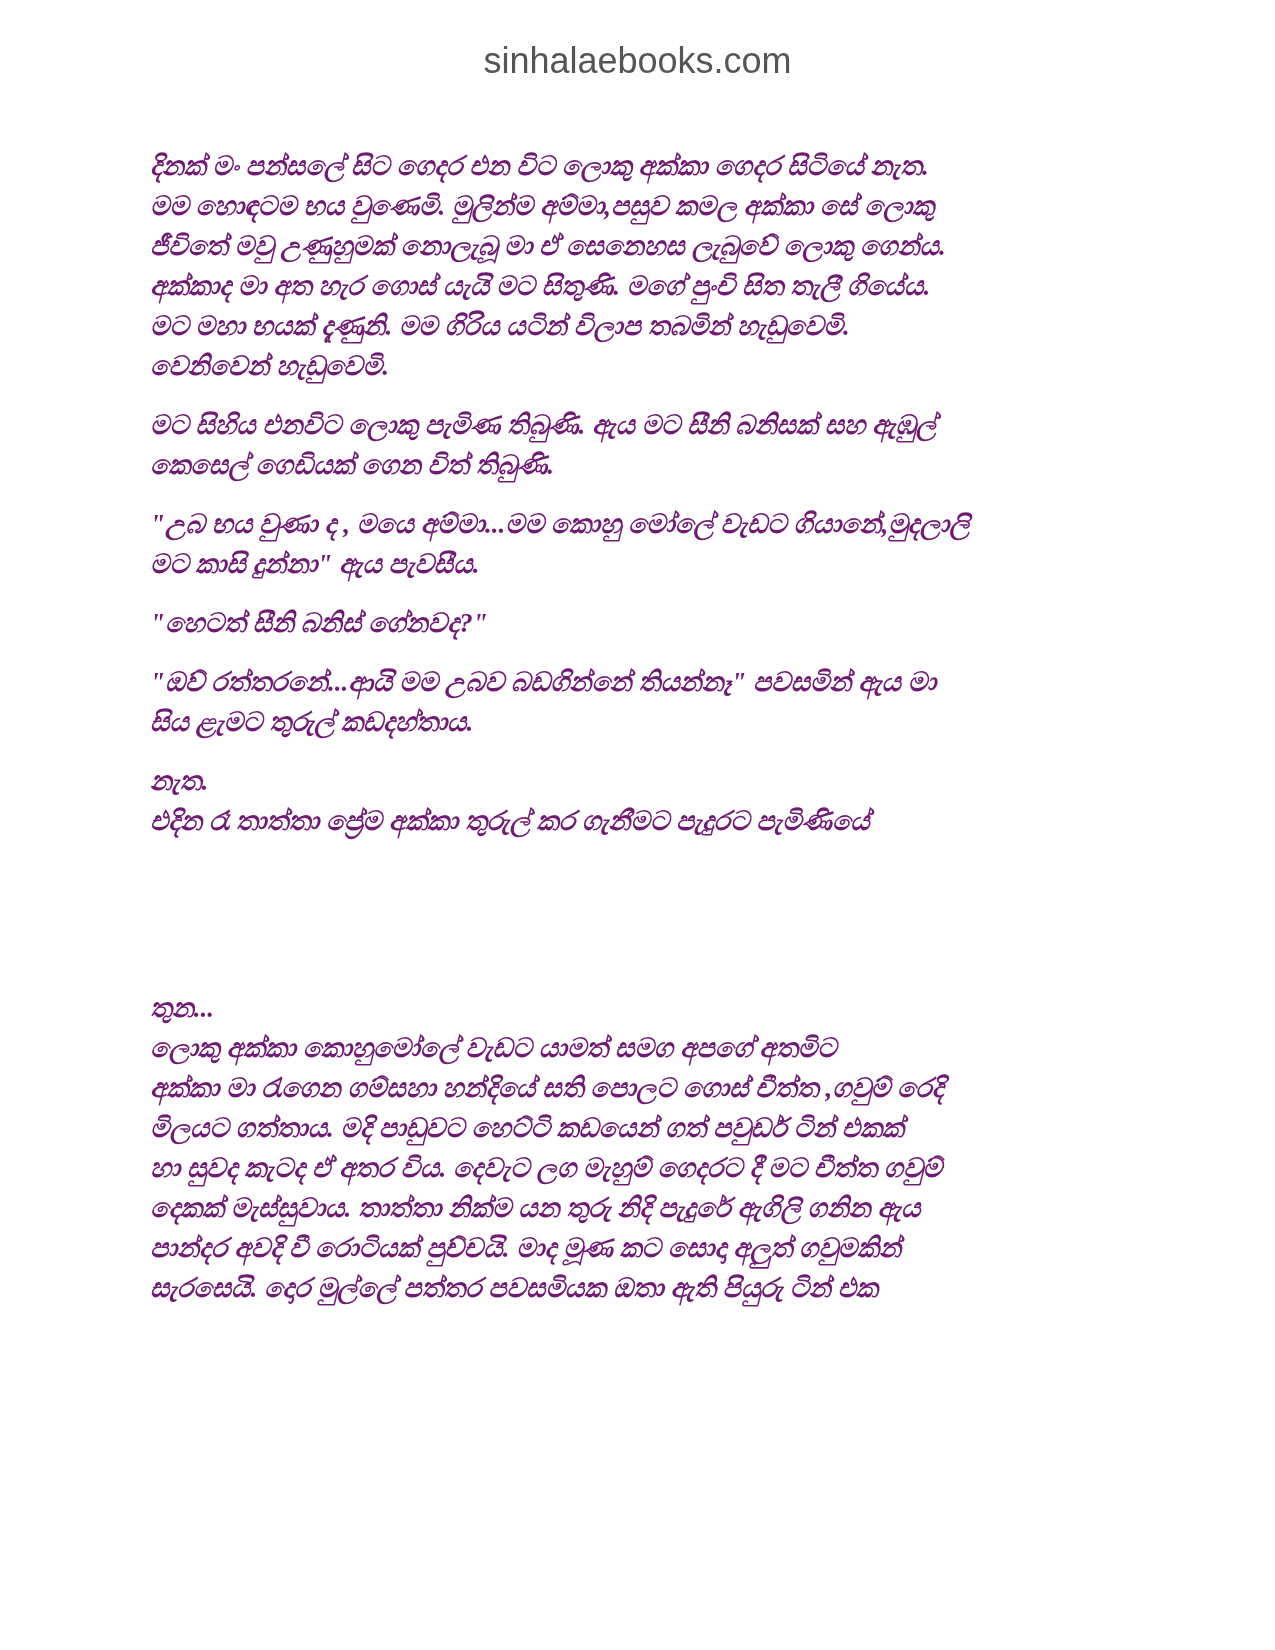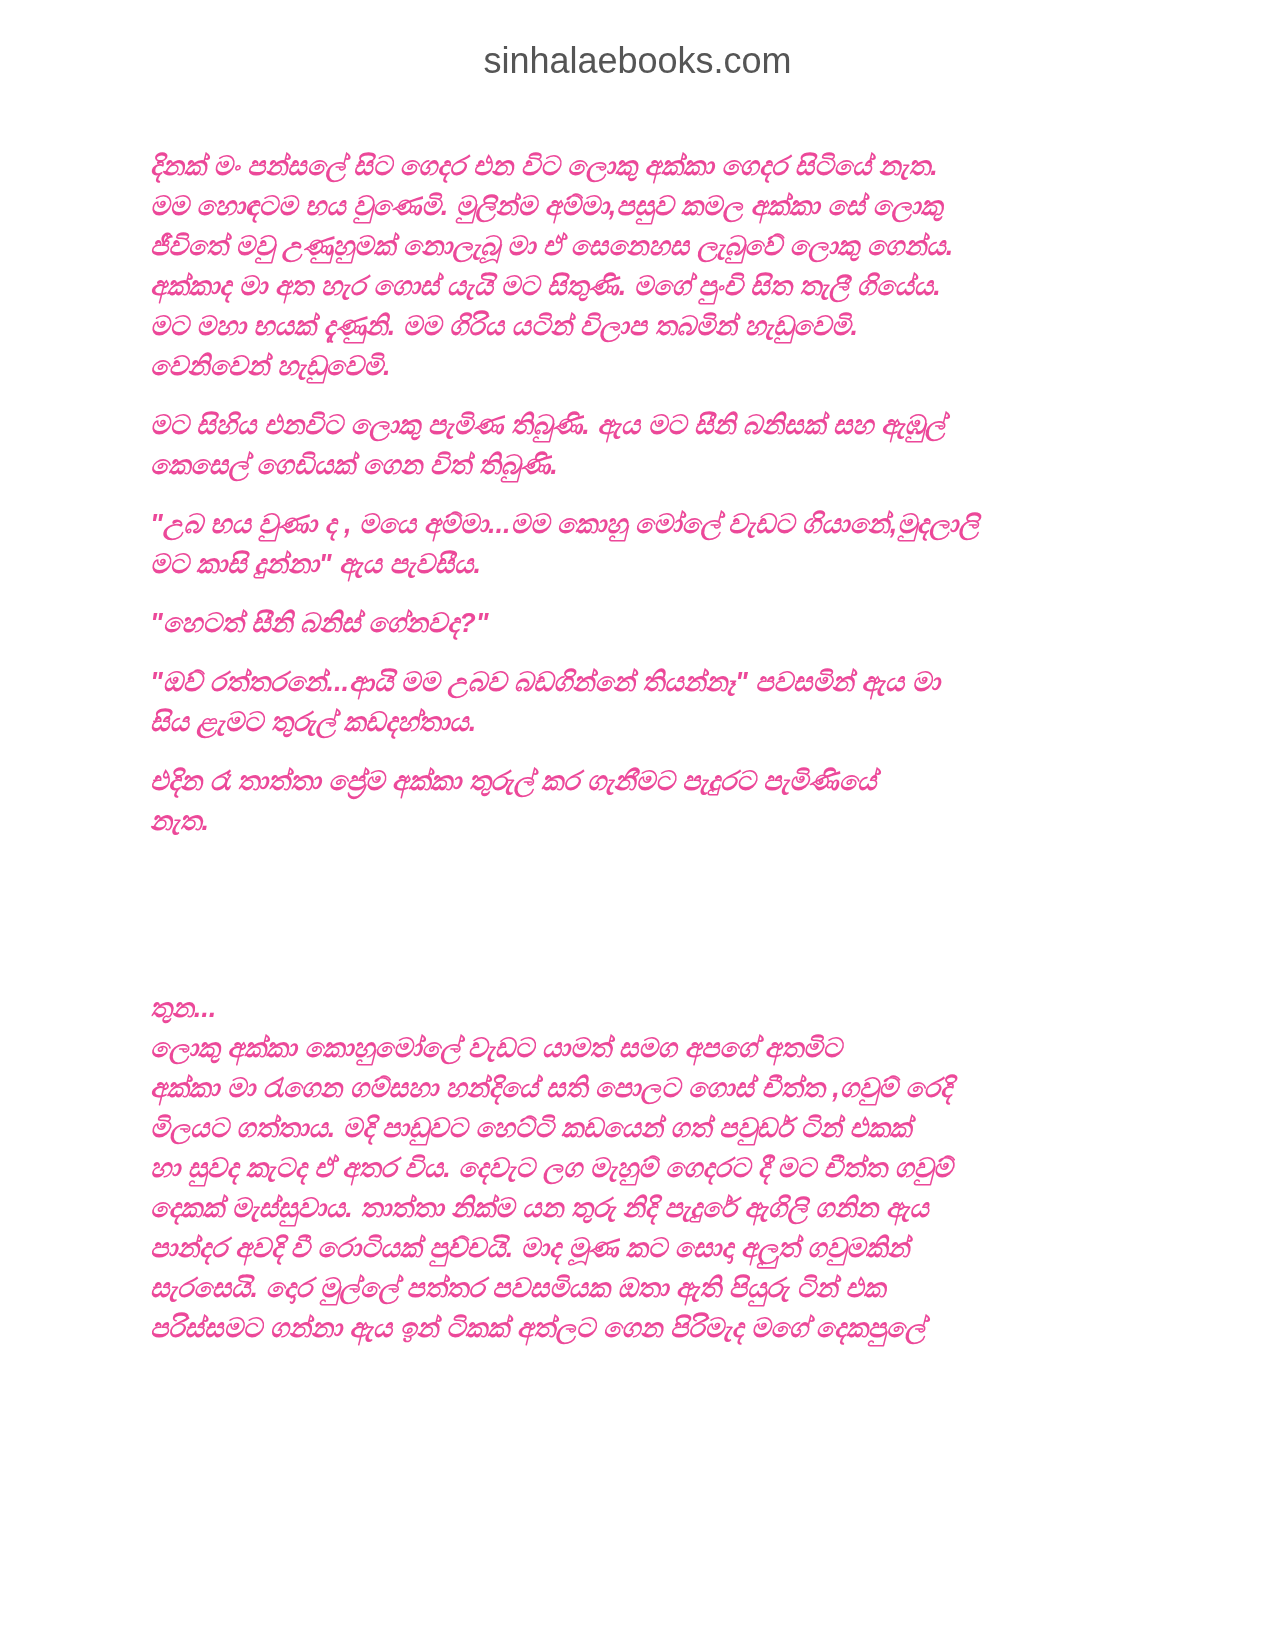--- a/index.html
+++ b/index.html
@@ -23,24 +23,24 @@
       font-size: 36px;
       color: #555555;
       letter-spacing: 0px;
       margin-top: 28px;
     }
     .page-body {
       position: absolute;
       left: 150px;
       top: 146px;
       width: 980px;
-      font-family: Liberation Sans, sans-serif;
+      font-family: Liberation Serif, serif;
       font-style: italic;
       font-weight: bold;
-      color: #ec4899;
+      color: #701a75;
       font-size: 27px;
     }
     .para {
       margin: 0 0 19px 0;
     }
     .line {
       display: block;
       height: 40px;
       line-height: 40px;
       white-space: nowrap;
@@ -83,32 +83,31 @@
   <div class="para">
     <span class="line">"හෙටත් සීනි බනිස් ගේනවද?"</span>
   </div>
 
   <div class="para">
     <span class="line">"ඔව් රත්තරනේ...ආයි මම උබව බඩගින්නේ තියන්නෑ" පවසමින් ඇය මා</span>
     <span class="line">සිය ළැමට තුරුල් කඩදහ්තාය.</span>
   </div>
 
   <div class="para">
+    <span class="line">නැත.</span>
     <span class="line">එදින රෑ තාත්තා ප්‍රේම අක්කා තුරුල් කර ගැනීමට පැදුරට පැමිණියේ</span>
-    <span class="line">නැත.</span>
   </div>
 
   <div class="spacer-large"></div>
 
   <span class="chapter-heading">තුන...</span>
 
   <div class="para">
     <span class="line">ලොකු අක්කා කොහුමෝලේ වැඩට යාමත් සමග අපගේ අතමිට</span>
     <span class="line">අක්කා මා රැගෙන ගම්සහා හන්දියේ සති පොලට ගොස් චීත්ත ,ගවුම් රෙදි</span>
     <span class="line">මිලයට ගත්තාය. මදි පාඩුවට හෙට්ටි කඩයෙන්  ගත් පවුඩර් ටින් එකක්</span>
     <span class="line">හා සුවද කැටද ඒ අතර විය. දෙවැට ලග මැහුම් ගෙදරට දී මට චීත්ත ගවුම්</span>
     <span class="line">දෙකක් මැස්සුවාය. තාත්තා නික්ම යන තුරු නිදි පැදුරේ ඇගිලි ගනින ඇය</span>
     <span class="line">පාන්දර අවදි වී රොටියක් පුච්චයි. මාද මූණ කට සොදා අලුත් ගවුමකින්</span>
     <span class="line">සැරසෙයි. දොර මුල්ලේ පත්තර පවසමියක ඔතා ඇති පියුරු ටින් එක</span>
-    <span class="line">පරිස්සමට ගන්නා ඇය ඉන් ටිකක් අත්ලට ගෙන පිරිමැද මගේ දෙකපුලේ</span>
   </div>
 
 </div>
 
 </body></html>

